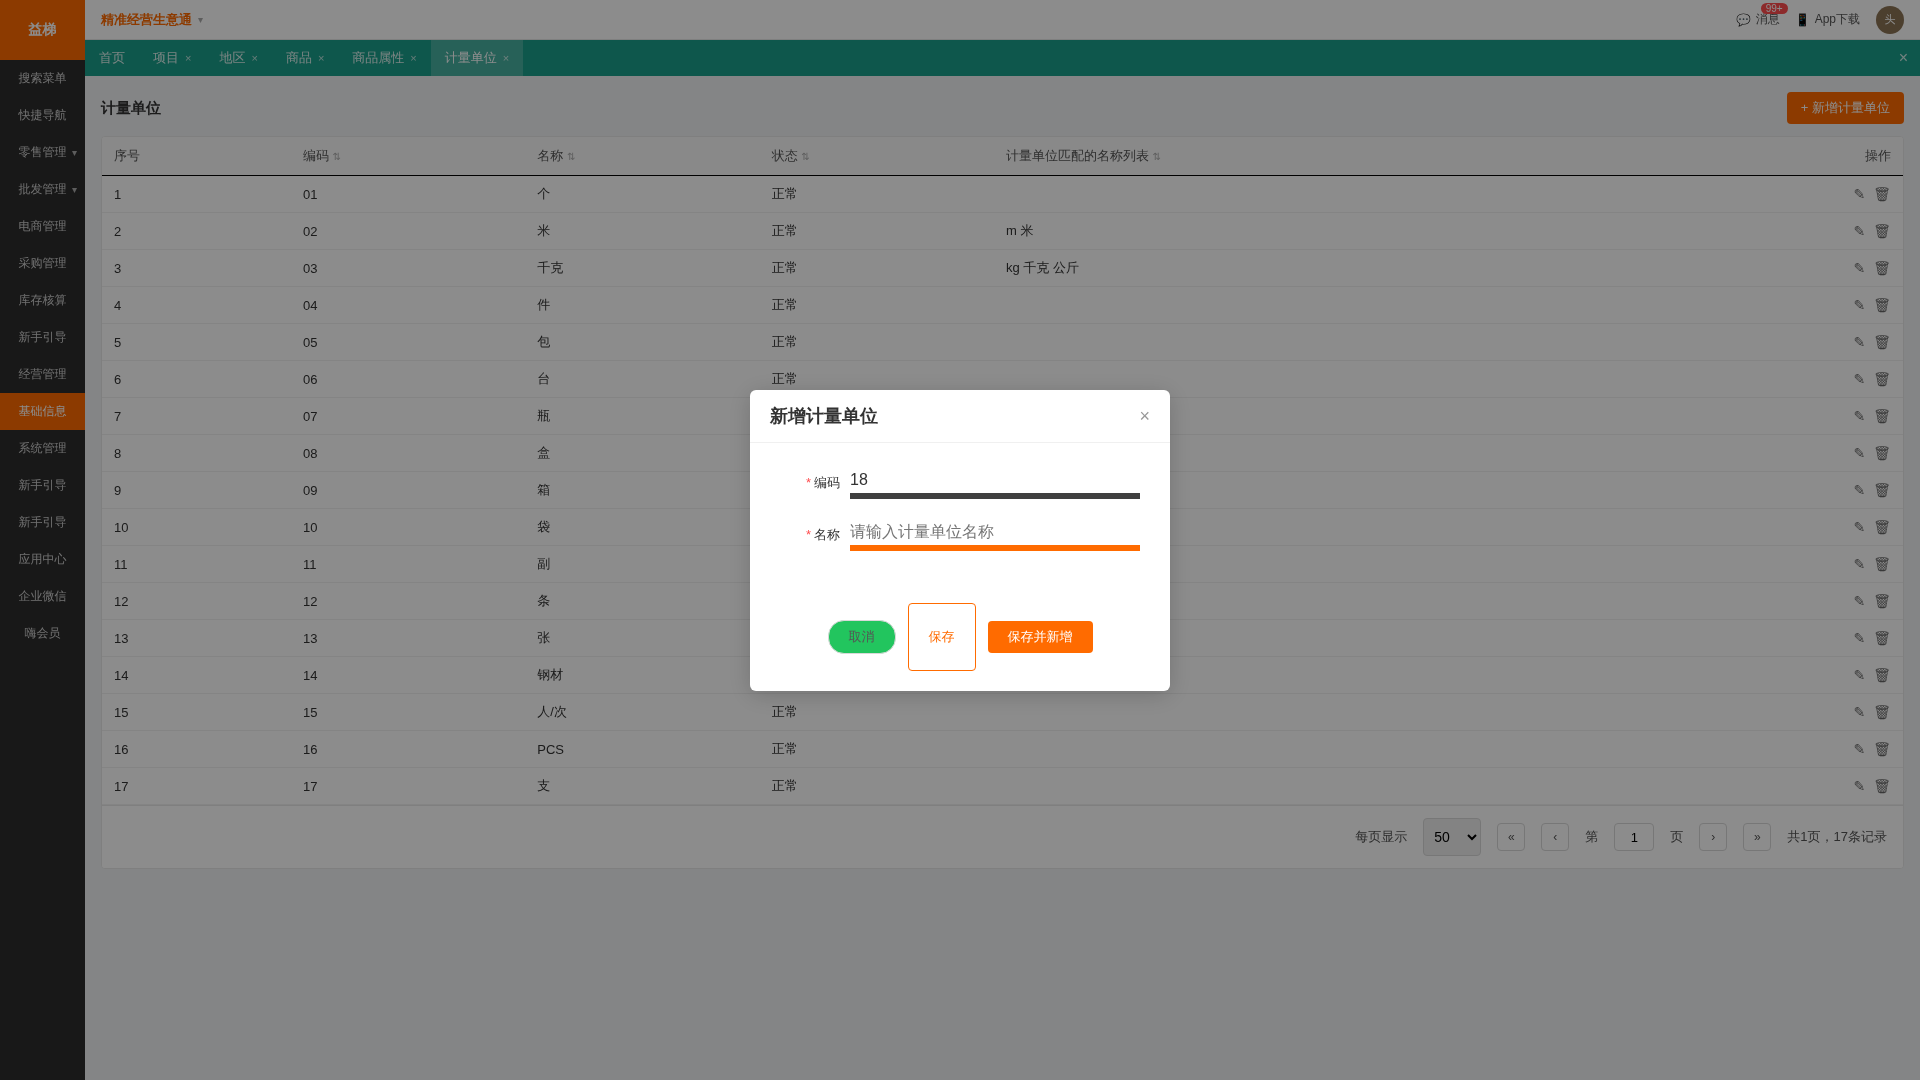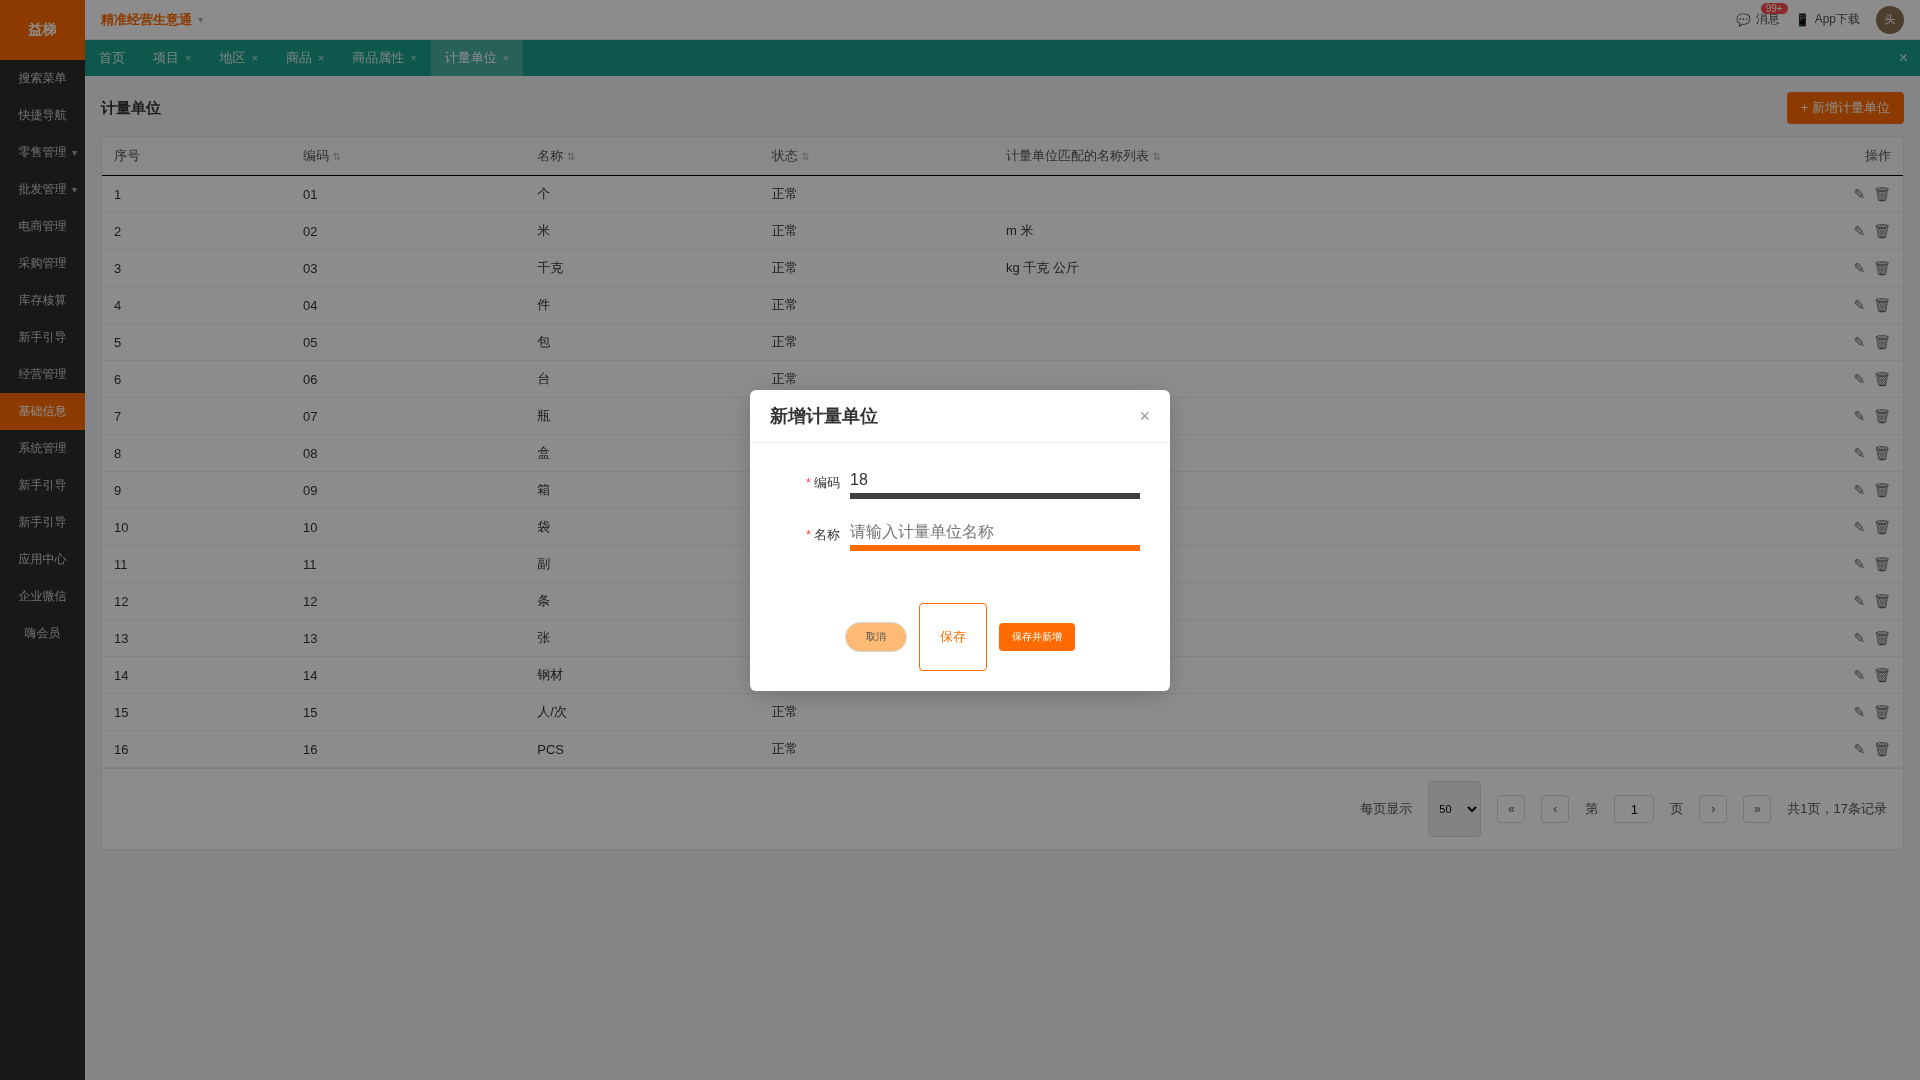--- a/index.html
+++ b/index.html
@@ -159,22 +159,22 @@
       padding: 12px 16px;
       background: white;
       border-top: 1px solid #e8e8e8;
       gap: 16px;
       font-size: 13px;
       color: #555;
     }
     .page-size-select {
       border: 1px solid #d9d9d9;
       border-radius: 4px;
-      padding: 20px 6px;
-      font-size: 11px;
+      padding: 9px 6px;
+      font-size: 14px;
       cursor: pointer;
     }
     .page-nav-btn {
       border: 1px solid #d9d9d9;
       background: white;
       width: 28px;
       height: 28px;
       display: flex;
       align-items: center;
       justify-content: center;
@@ -244,43 +244,43 @@
     .form-input.active-border { border-bottom-color: #ff6b00; }
     .modal-footer {
       display: flex;
       align-items: center;
       justify-content: center;
       padding: 16px 20px 20px;
       gap: 12px;
     }
     .btn-cancel {
       border: 1px solid #d9d9d9;
-      background: #fdba74;
+      background: #22c55e;
       color: #555;
       padding: 7px 20px;
       border-radius: 16px;
-      font-size: 10px;
+      font-size: 13px;
       cursor: pointer;
     }
     .btn-save {
       border: 1px solid #ff6b00;
       background: white;
       color: #ff6b00;
       padding: 24px 20px;
       border-radius: 4px;
       font-size: 13px;
       cursor: pointer;
     }
     .btn-save-continue {
       background: #ff6b00;
       color: white;
       border: none;
-      padding: 7px 13px;
+      padding: 7px 20px;
       border-radius: 4px;
-      font-size: 10px;
+      font-size: 13px;
       cursor: pointer;
     }
   </style>
 </head>
 <body>
 
 <div class="sidebar">
   <div class="sidebar-logo">
     <span class="sidebar-logo-text">益梯</span>
   </div>
@@ -609,20 +609,33 @@
       <td>PCS</td>
       <td class="status-normal">正常</td>
       <td></td>
       <td style="text-align:right;">
         <div class="action-icons" style="justify-content:flex-end;">
           <span class="edit-icon">✎</span>
           <span class="delete-icon">🗑</span>
         </div>
       </td>
     </tr>
+            <tr>
+      <td>17</td>
+      <td>17</td>
+      <td>支</td>
+      <td class="status-normal">正常</td>
+      <td></td>
+      <td style="text-align:right;">
+        <div class="action-icons" style="justify-content:flex-end;">
+          <span class="edit-icon">✎</span>
+          <span class="delete-icon">🗑</span>
+        </div>
+      </td>
+    </tr>
           </tbody>
       </table>
 
       <div class="pagination">
         <span>每页显示</span>
         <select class="page-size-select">
           <option>50</option>
           <option>10</option>
           <option>20</option>
           <option>100</option>

